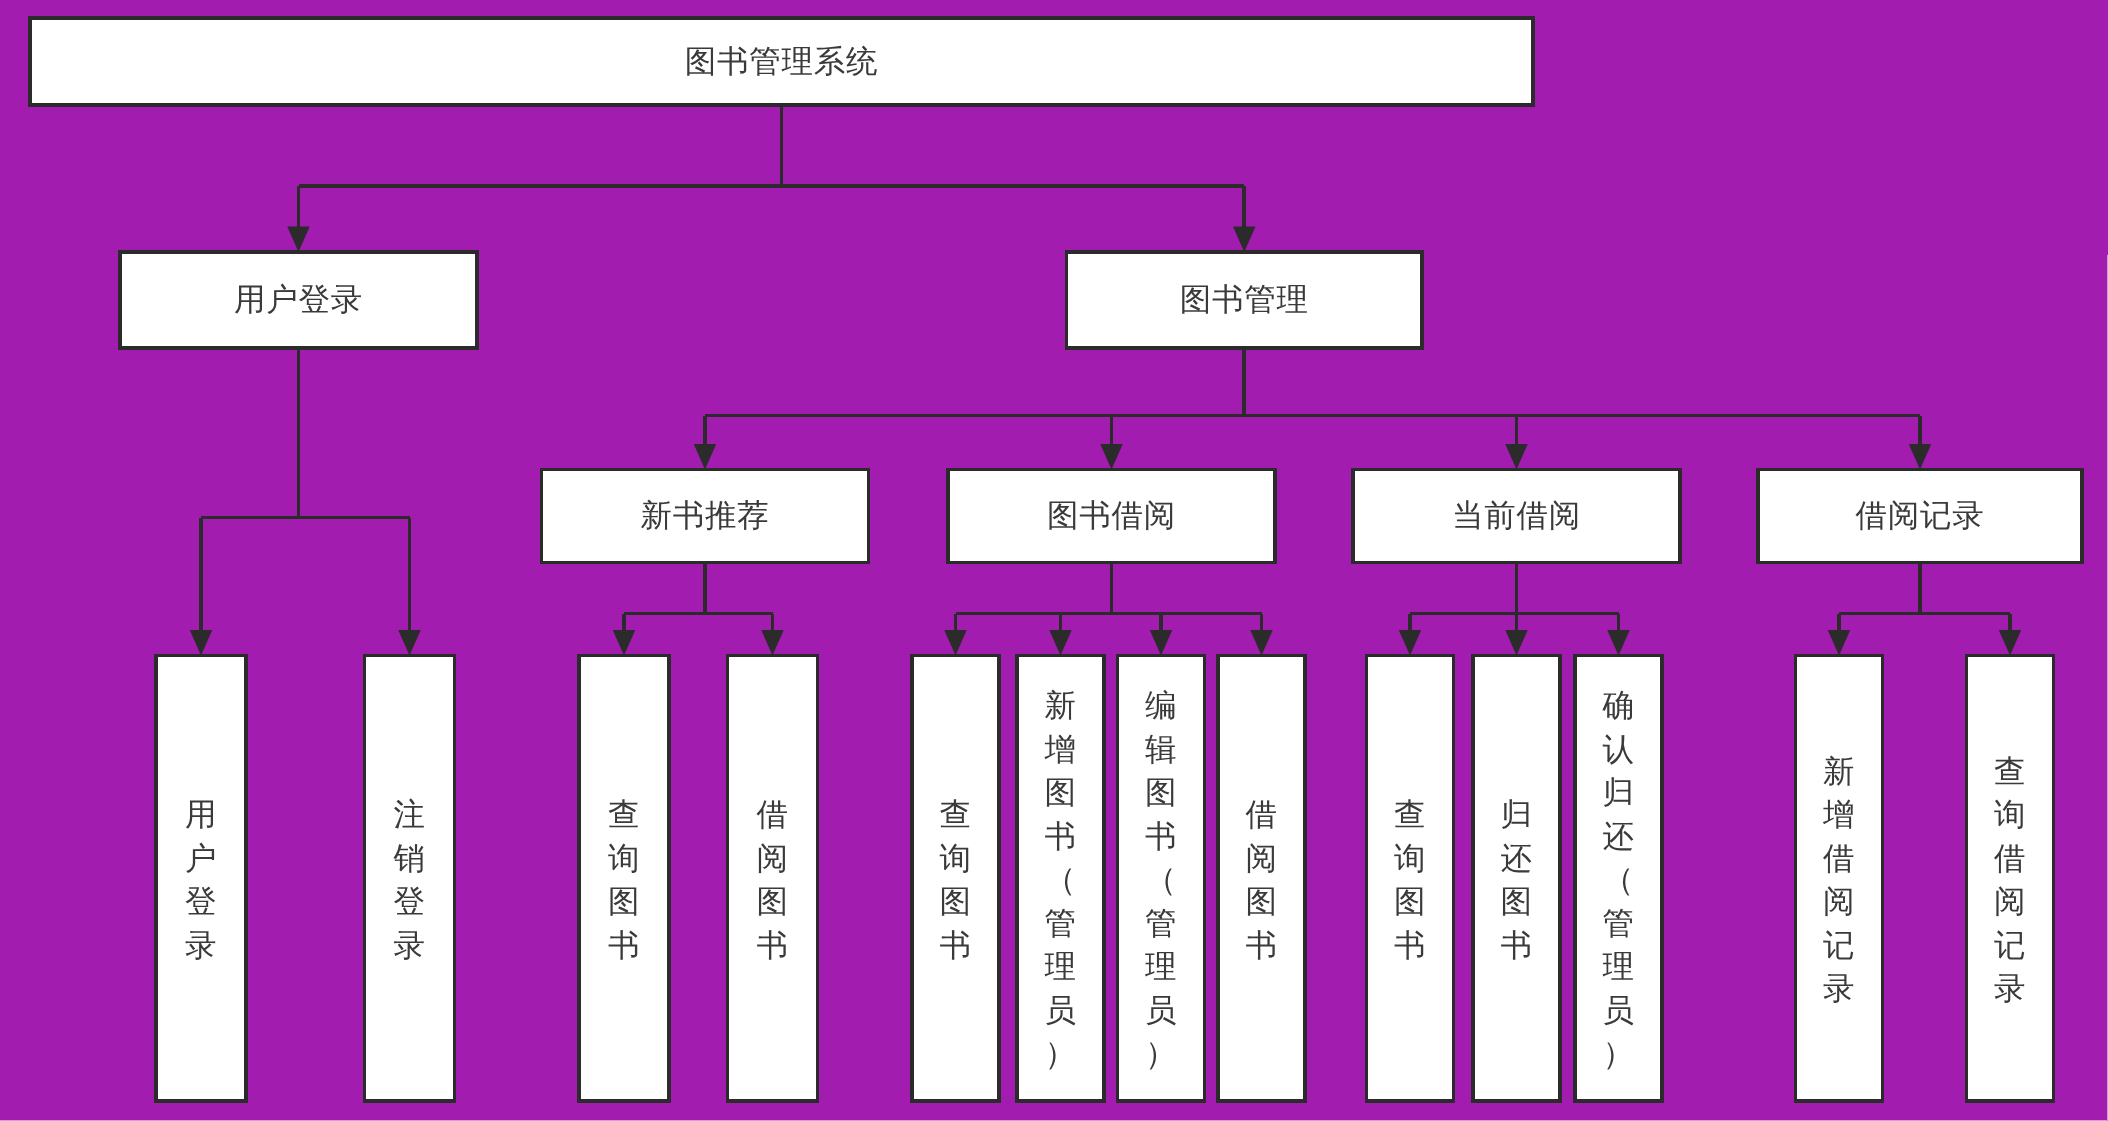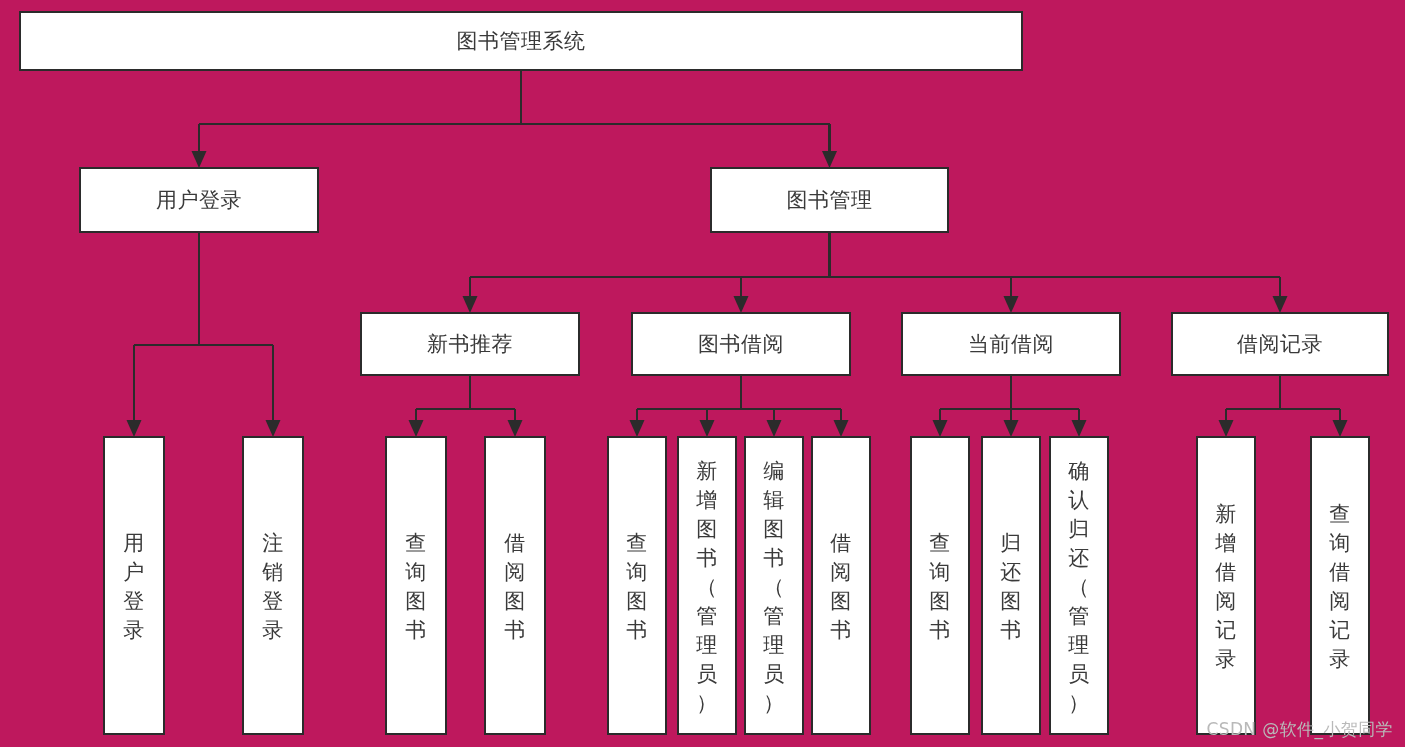--- a/index.html
+++ b/index.html
@@ -12,21 +12,21 @@
     width: 1405px;
     height: 747px;
     font-family: "DejaVu Sans", "Liberation Sans", sans-serif;
     -webkit-font-smoothing: antialiased;
   }
   #diagram-root {
     position: relative;
     width: 1405px;
     height: 747px;
     overflow: hidden;
-    background: #be185d;
+    background: #a21caf;
   }
   svg.diagram-canvas {
     position: absolute;
     left: 0;
     top: 0;
     width: 1405px;
     height: 747px;
     display: block;
   }
   .node-box {
@@ -207,14 +207,13 @@
         <g>
           <rect x="1197" y="437" width="58" height="297" class="node-box"></rect>
           <text x="1226" y="521.12" class="node-label-v"><tspan x="1226" dy="0">新</tspan><tspan x="1226" dy="29">增</tspan><tspan x="1226" dy="29">借</tspan><tspan x="1226" dy="29">阅</tspan><tspan x="1226" dy="29">记</tspan><tspan x="1226" dy="29">录</tspan></text>
         </g>
         <g>
           <rect x="1311" y="437" width="58" height="297" class="node-box"></rect>
           <text x="1340" y="521.12" class="node-label-v"><tspan x="1340" dy="0">查</tspan><tspan x="1340" dy="29">询</tspan><tspan x="1340" dy="29">借</tspan><tspan x="1340" dy="29">阅</tspan><tspan x="1340" dy="29">记</tspan><tspan x="1340" dy="29">录</tspan></text>
         </g>
       </g>
   </svg>
-  <div class="watermark-text">CSDN @软件_小贺同学</div>
 </div>
 
 </body></html>

